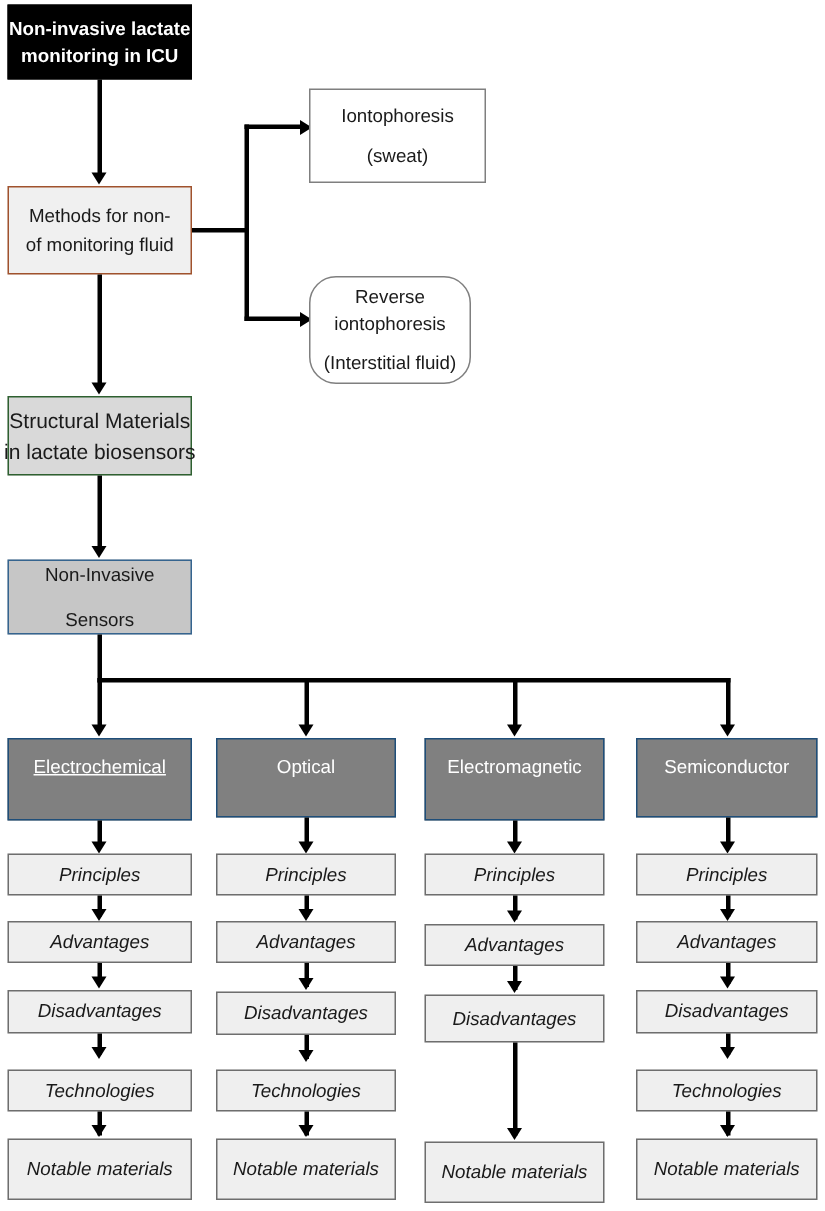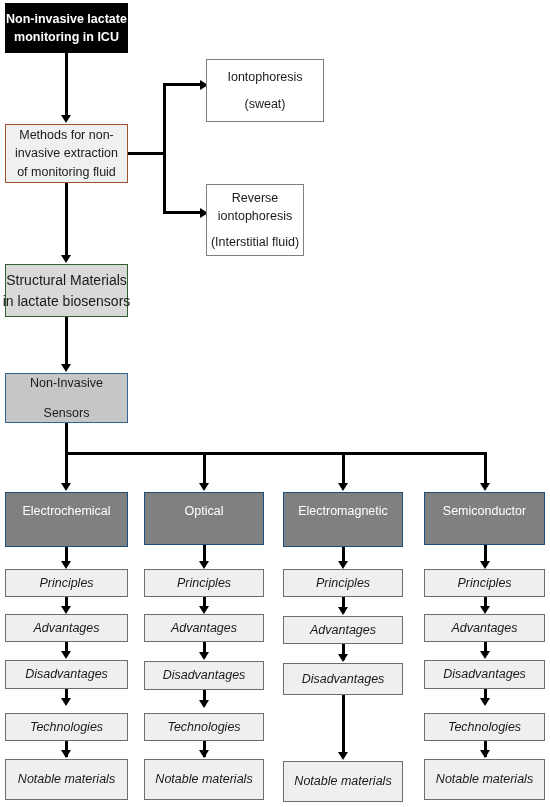--- a/index.html
+++ b/index.html
@@ -108,39 +108,38 @@
   <div class="node n-root" style="left:5px; top:3px; width:123px; height:50px;">
     <span class="line">Non-invasive lactate</span>
     <span class="line">monitoring in ICU</span>
   </div>
 
   <div class="vline" style="left:65px; top:53px; height:64px;"></div>
   <div class="arrowhead arrow-down" style="left:61px; top:115px;"></div>
 
   <div class="node n-methods" style="left:5px; top:124px; width:123px; height:59px;">
     <span class="line">Methods for non-</span>
-    <span class="line">invasive extraction</span>
     <span class="line">of monitoring fluid</span>
   </div>
 
   <div class="hline" style="left:128px; top:152px; width:38px;"></div>
   <div class="vline" style="left:163px; top:83px; height:131px;"></div>
 
   <div class="hline" style="left:163px; top:83px; width:39px;"></div>
   <div class="arrowhead arrow-right" style="left:200px; top:80px;"></div>
 
   <div class="hline" style="left:163px; top:211px; width:39px;"></div>
   <div class="arrowhead arrow-right" style="left:200px; top:208px;"></div>
 
   <div class="node n-plain" style="left:206px; top:59px; width:118px; height:63px;">
     <span class="line" style="margin-bottom:9px;">Iontophoresis</span>
     <span class="line">(sweat)</span>
   </div>
 
-  <div class="node n-plain" style="left:206px; top:184px; width:98px; height:72px;">
+  <div class="node n-plain" style="left:206px; top:184px; width:108px; height:72px;border-radius:18px;">
     <span class="line">Reverse</span>
     <span class="line" style="margin-bottom:8px;">iontophoresis</span>
     <span class="line">(Interstitial fluid)</span>
   </div>
 
   <div class="vline" style="left:65px; top:183px; height:74px;"></div>
   <div class="arrowhead arrow-down" style="left:61px; top:255px;"></div>
 
   <div class="node n-structural" style="left:5px; top:264px; width:123px; height:53px;">
     <span class="line">Structural Materials</span>
@@ -163,21 +162,21 @@
 
   <div class="vline" style="left:203px; top:452px; height:34px;"></div>
   <div class="arrowhead arrow-down" style="left:199px; top:483px;"></div>
 
   <div class="vline" style="left:342px; top:452px; height:34px;"></div>
   <div class="arrowhead arrow-down" style="left:338px; top:483px;"></div>
 
   <div class="vline" style="left:484px; top:452px; height:34px;"></div>
   <div class="arrowhead arrow-down" style="left:480px; top:483px;"></div>
 
-  <div class="node n-category" style="left:5px; top:492px; width:123px; height:55px;">
+  <div class="node n-category" style="left:5px; top:492px; width:123px; height:55px;text-decoration:underline;">
     <span class="line">Electrochemical</span>
   </div>
   <div class="vline" style="left:65px; top:547px; height:18px;"></div>
   <div class="arrowhead arrow-down" style="left:61px; top:561px;"></div>
 
   <div class="node n-sub" style="left:5px; top:569px; width:123px; height:28px;">
     <span class="line">Principles</span>
   </div>
   <div class="vline" style="left:65px; top:597px; height:14px;"></div>
   <div class="arrowhead arrow-down" style="left:61px; top:606px;"></div>

